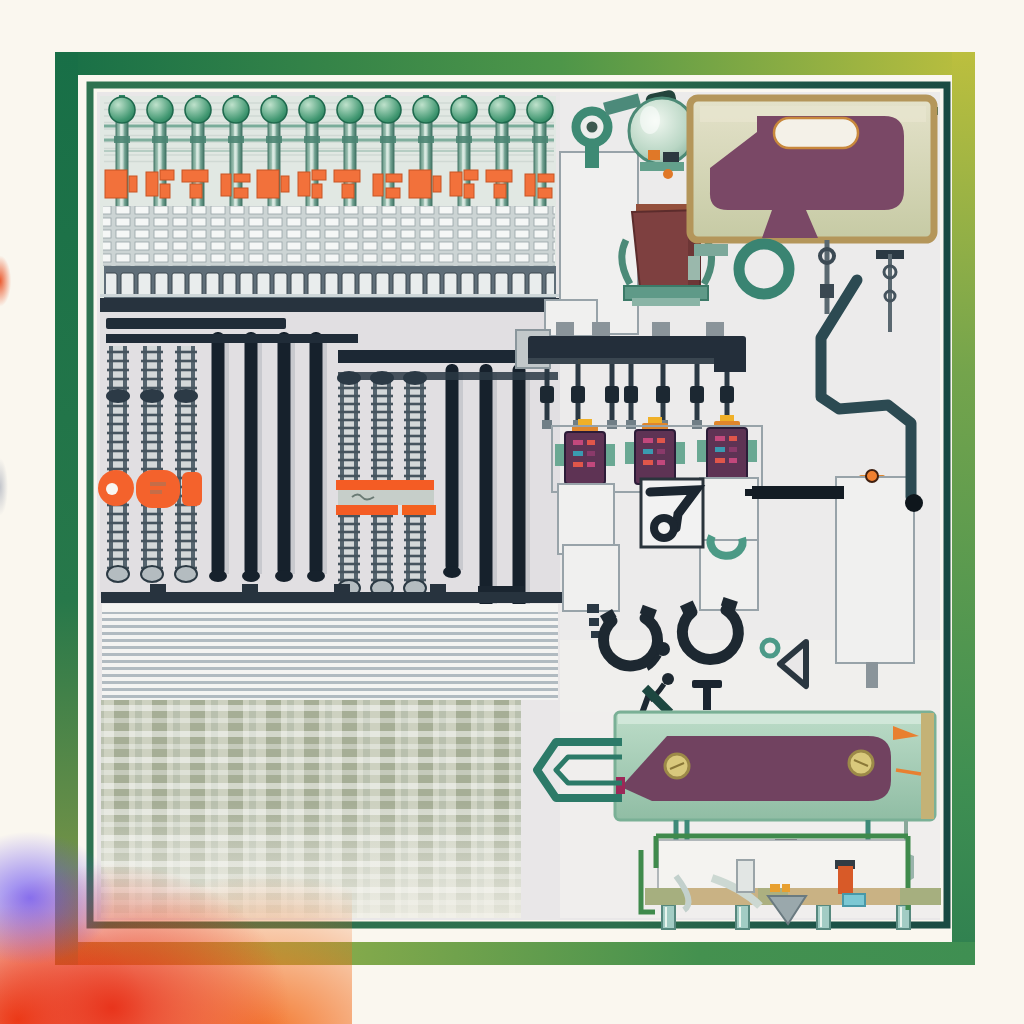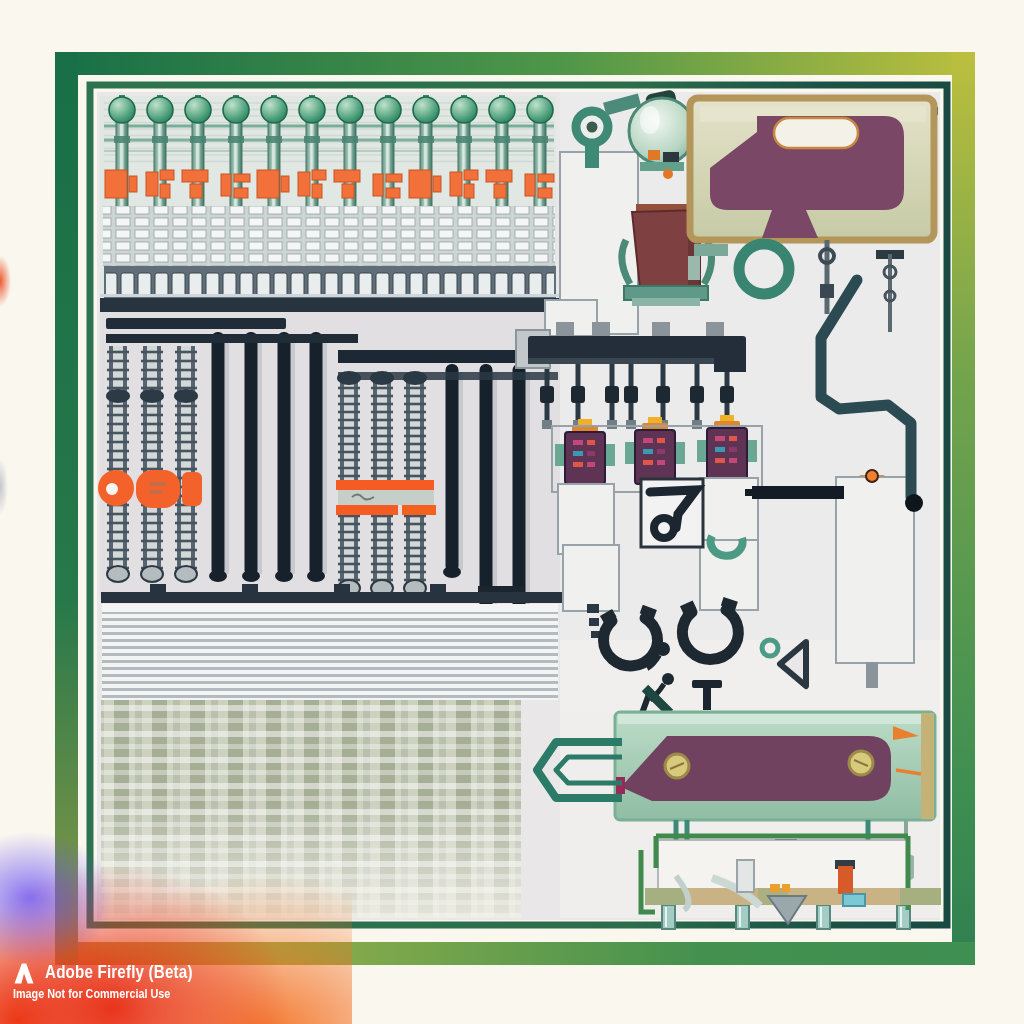--- a/index.html
+++ b/index.html
@@ -919,21 +919,14 @@
     <rect x="737" y="860" width="17" height="32" fill="#e2e6e4" stroke="#9aa4a8" stroke-width="2"></rect>
     <rect x="835" y="860" width="20" height="9" fill="#323c44"></rect>
     <rect x="838" y="866" width="15" height="28" fill="#d85a28"></rect>
     <rect x="843" y="894" width="22" height="12" fill="#7cc8d4" stroke="#4898a8" stroke-width="2"></rect>
   </g>
 </svg>
 
 <div class="edge-smudge"></div>
 <div class="edge-smudge2"></div>
 <div class="wm-blob"></div>
-<div class="wm">
-  <svg class="wm-logo" viewBox="0 0 22 21" aria-hidden="true">
-    <path d="M1.5 20.5 L8.8 0.5 H13.2 L20.5 20.5 H14.6 L11 10.5 L8.4 20.5 Z" fill="#ffffff"></path>
-  </svg>
-  <div class="wm-brand">Adobe Firefly (Beta)</div>
-  <div class="wm-notice">Image Not for Commercial Use</div>
+
 </div>
 
-</div>
-
 </body></html>

